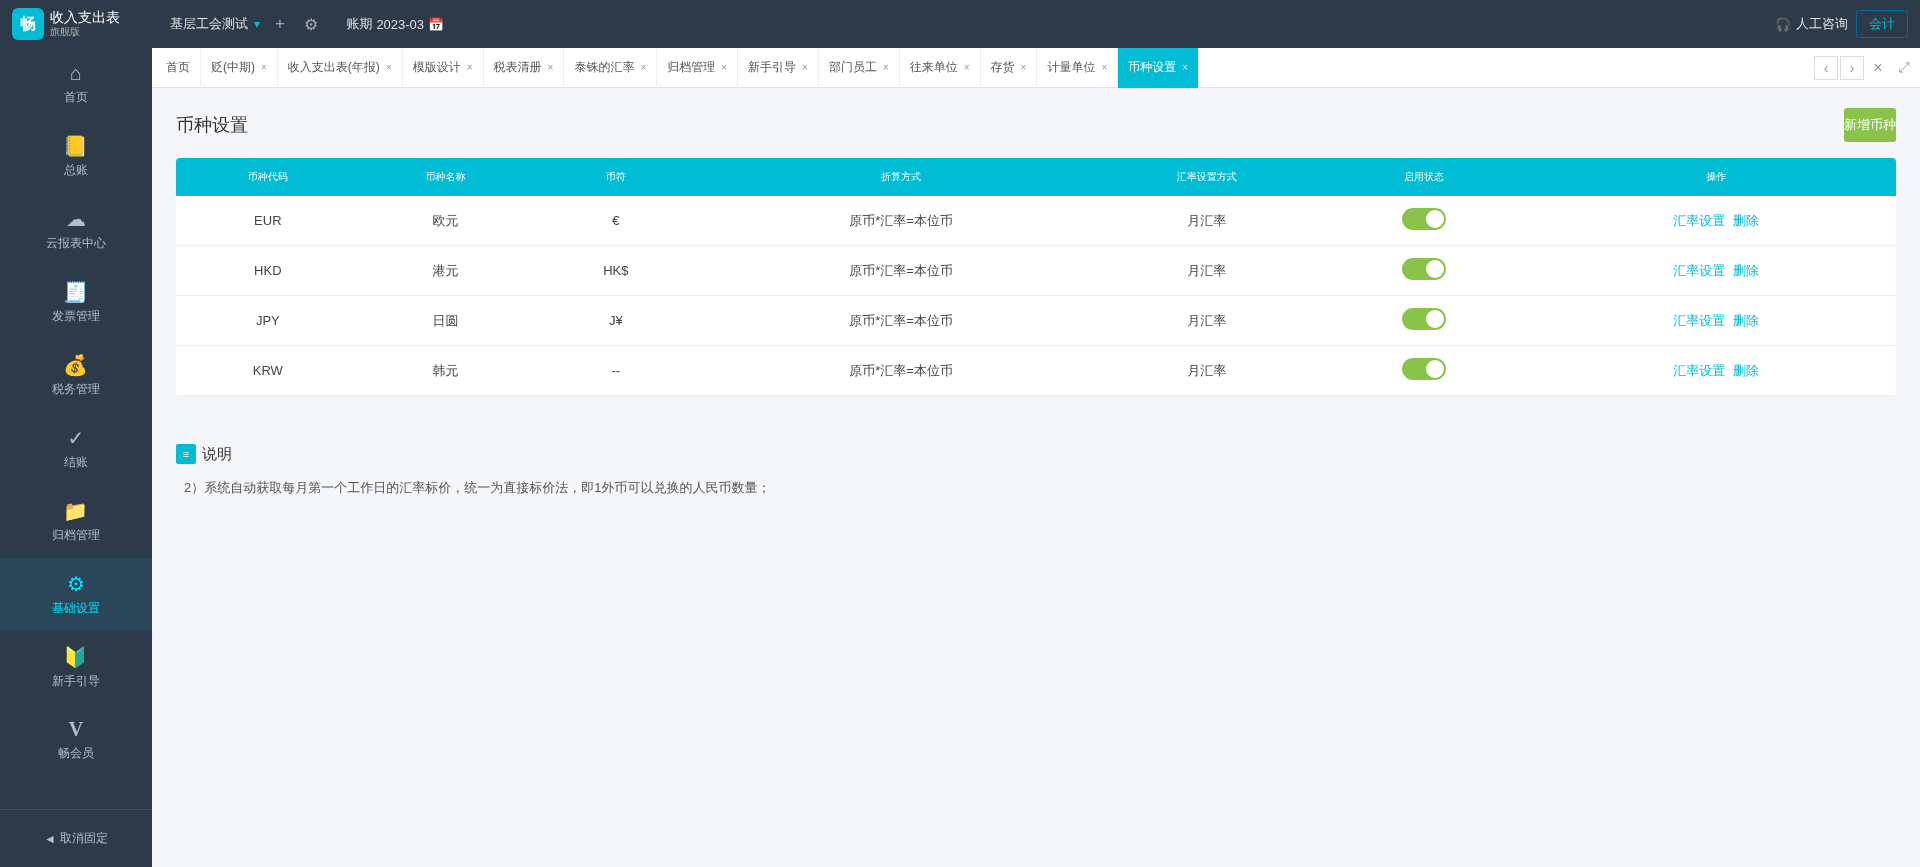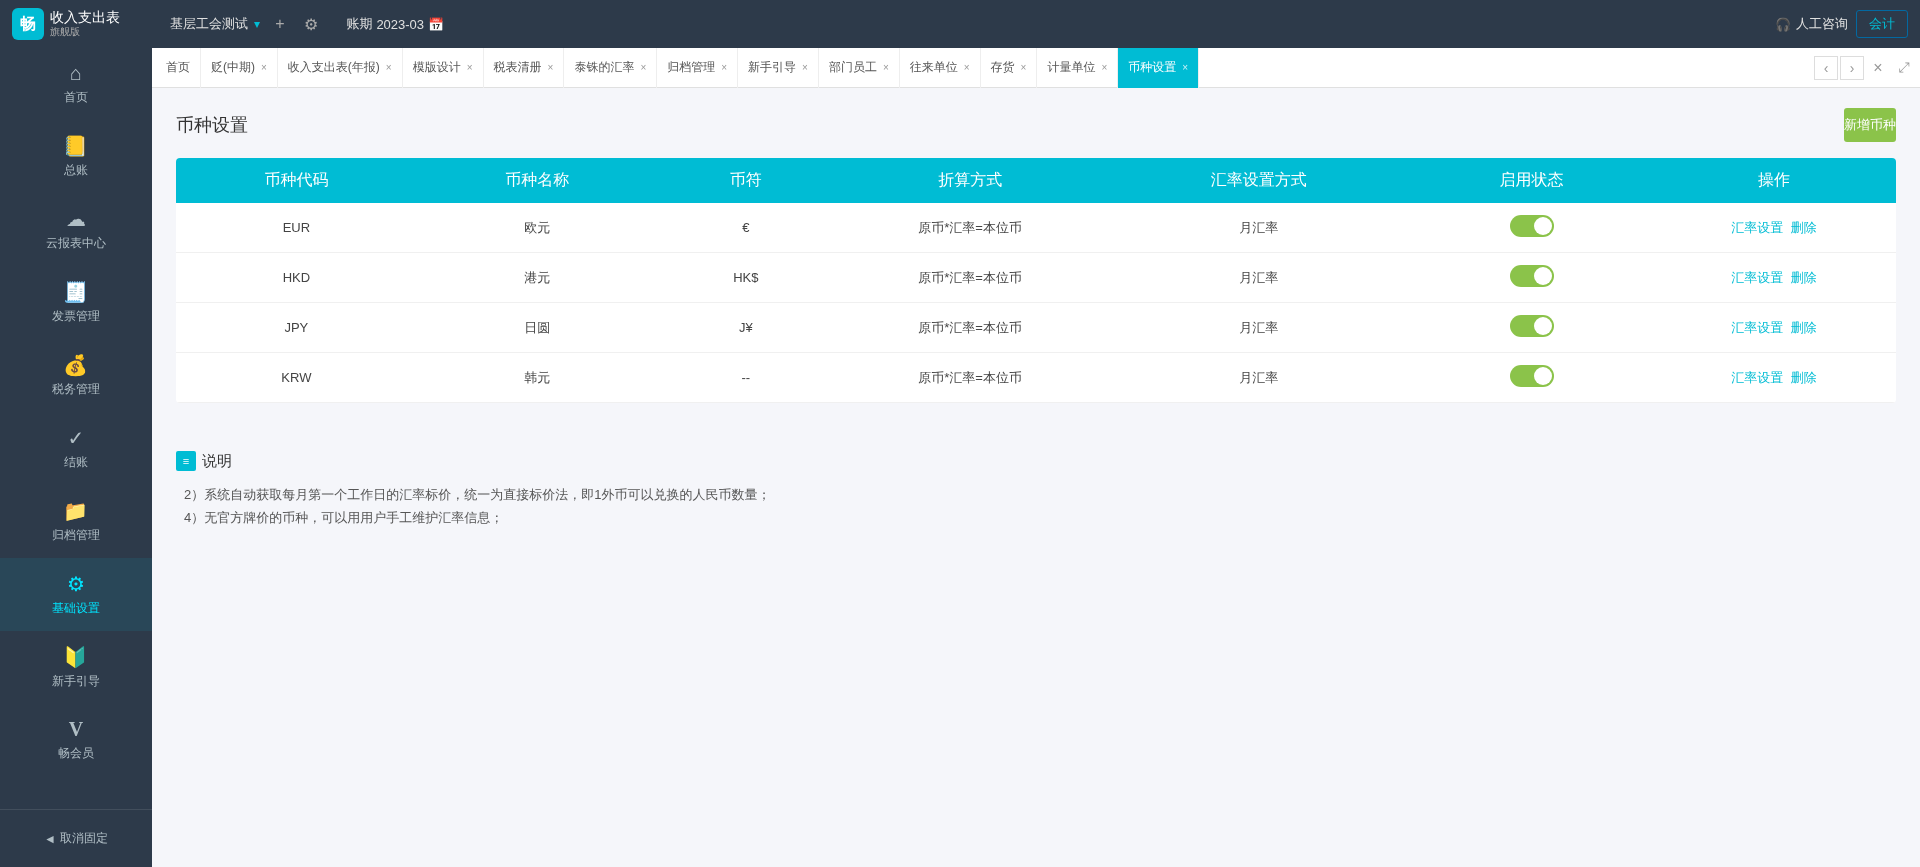--- a/index.html
+++ b/index.html
@@ -52,21 +52,21 @@
 
     
     .page-content { flex: 1; overflow-y: auto; padding: 20px 24px; }
     .page-header { display: flex; align-items: center; justify-content: space-between; margin-bottom: 16px; }
     .page-title { font-size: 18px; color: #333; font-weight: 500; }
     .btn-new { background: #8bc34a; color: white; border: none; padding: 8px 0; border-radius: 3px; font-size: 13px; cursor: pointer; }
 
     
     .data-table { width: 100%; border-collapse: collapse; background: white; border-radius: 4px; overflow: hidden; }
     .data-table thead tr { background: #00bcd4; color: white; }
-    .data-table thead th { padding: 12px 28px; text-align: center; font-weight: 500; font-size: 16px; }
+    .data-table thead th { padding: 12px 4px; text-align: center; font-weight: 500; font-size: 10px; }
     .data-table tbody tr { border-bottom: 1px solid #f0f0f0; }
     .data-table tbody td { padding: 12px 16px; text-align: center; color: #444; font-size: 13px; }
 
     
     .toggle { display: inline-block; width: 44px; height: 22px; background: #8bc34a; border-radius: 11px; position: relative; cursor: pointer; }
     .toggle::after { content: ''; position: absolute; width: 18px; height: 18px; background: white; border-radius: 50%; top: 2px; right: 2px; transition: left 0.2s; }
 
     
     .action-link { color: #00bcd4; cursor: pointer; text-decoration: none; margin: 0 2px; font-size: 13px; }
 
@@ -301,19 +301,18 @@
             </tbody>
         </table>
 
         <div class="notice-section">
           <div class="notice-title">
             <div class="notice-icon">≡</div>
             <span>说明</span>
           </div>
           <ul class="notice-list" id="notice-list">
               <li>2）系统自动获取每月第一个工作日的汇率标价，统一为直接标价法，即1外币可以兑换的人民币数量；</li>
-              <li>4）无官方牌价的币种，可以用用户手工维护汇率信息；</li>
             </ul>
         </div>
       </div>
     </div>
   </div>
 </div>
 
 </body></html>

